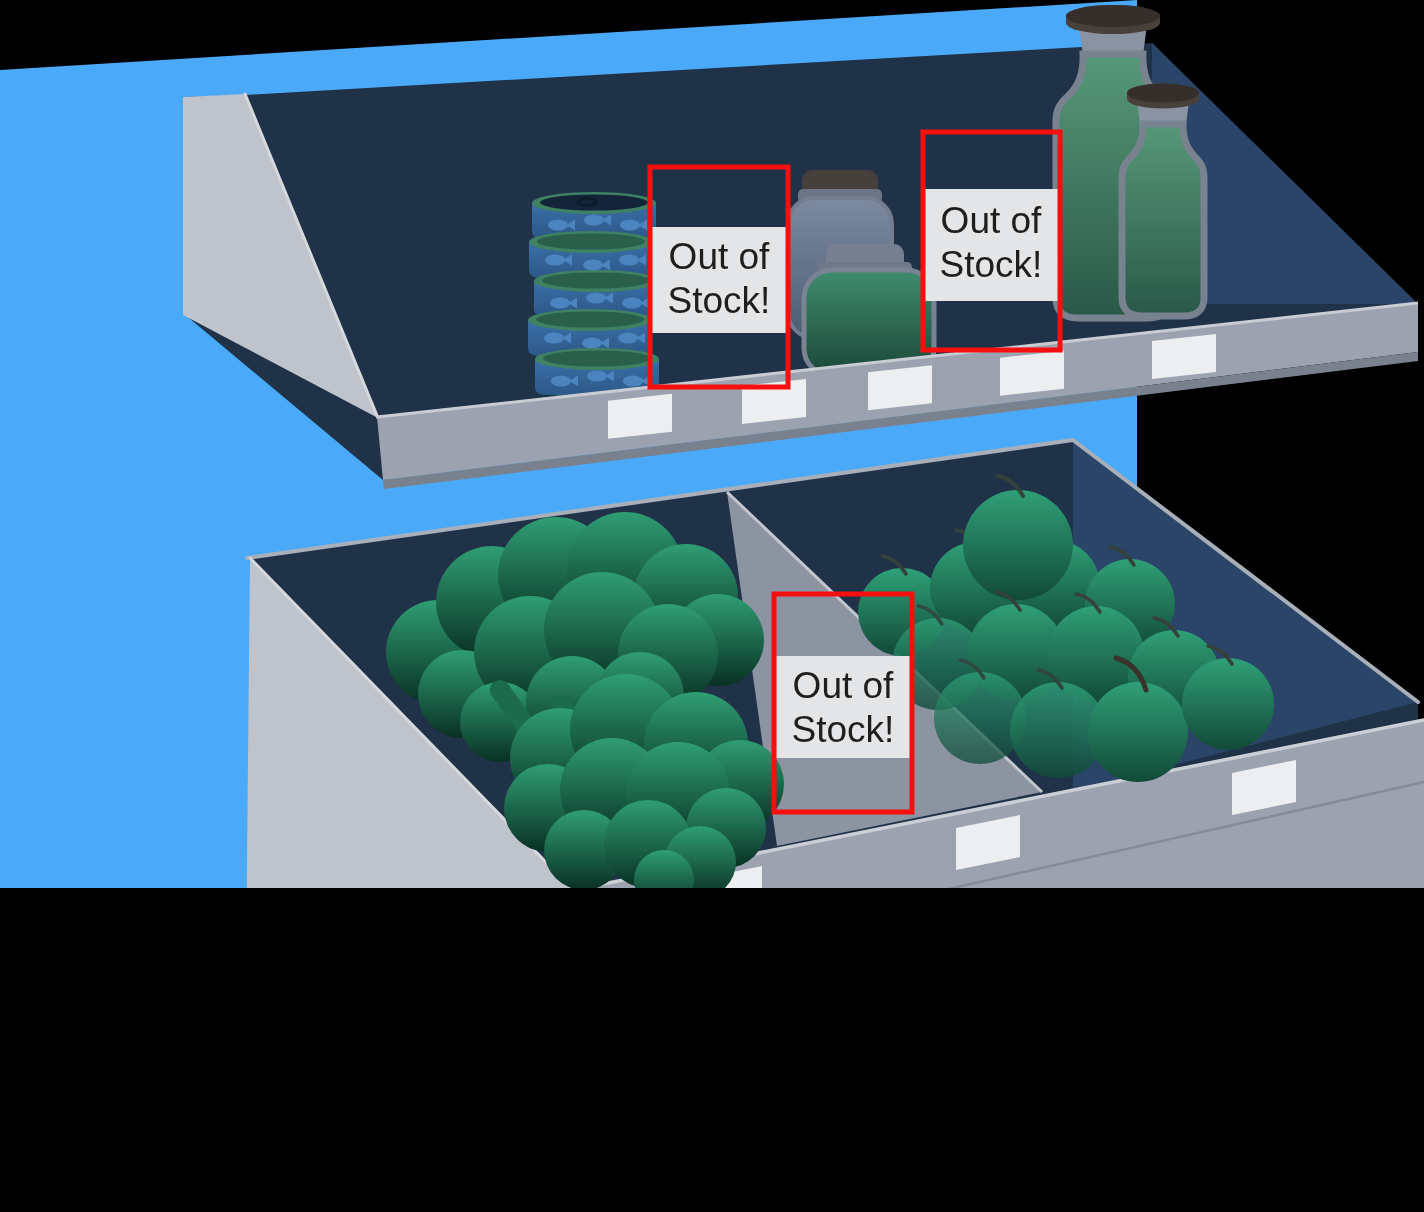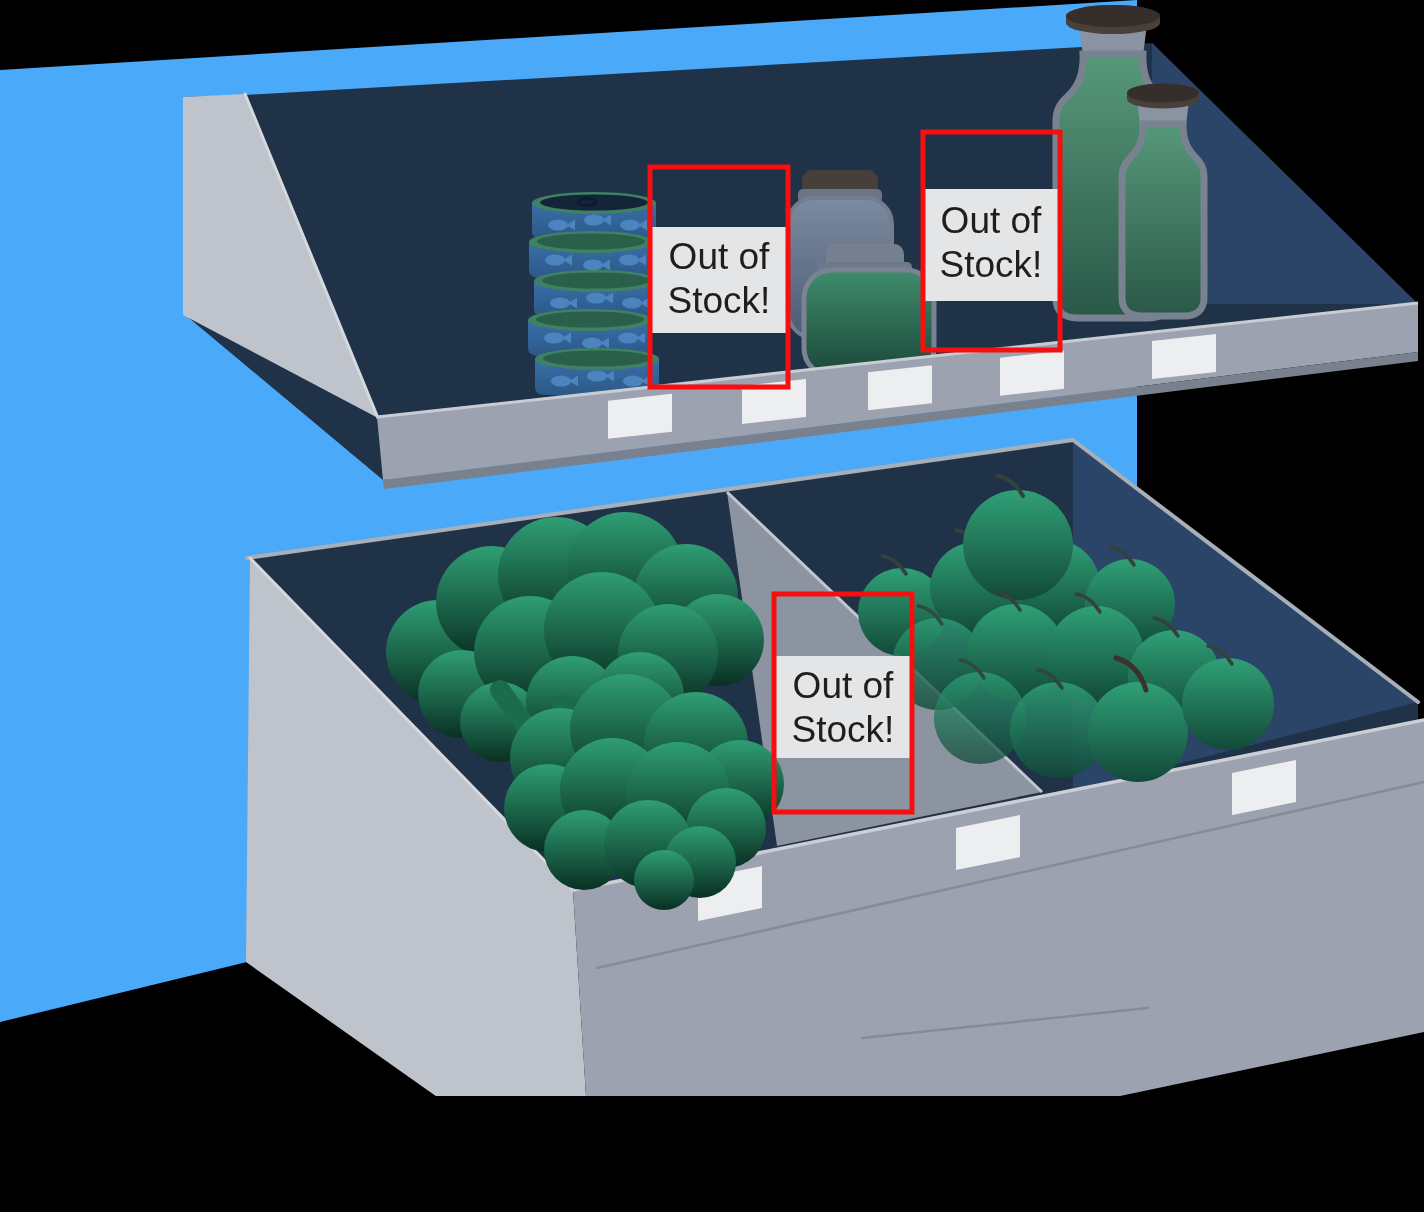--- a/index.html
+++ b/index.html
@@ -1,16 +1,16 @@
 <!DOCTYPE html>
 <html style="--background: #000000; --wall: #4AA9F8; --shelfInterior: #1F3248; --shelfSide: #2B4568; --panelGray: #9CA2AF; --panelLight: #BFC4CC; --dividerGray: #8C94A2; --labelWhite: #EDEEF0; --signBorder: #F50F0F; --signBg: #E4E5E7; --signText: #1E1E1E; --canBlue: #3A6FA9; --canGreen: #3E8163; --bottleGreen: #4F9077; --appleGreen: #2FA077; --broccoliGreen: #2F9E74;"><head>
 <meta charset="utf-8">
 <style>
   html,body{margin:0;padding:0;background:#000;}
-  .stage{width:1424px;height:1096px;position:relative;overflow:hidden;}
+  .stage{width:1424px;height:888px;position:relative;overflow:hidden;}
   svg{display:block;}
   .bg{fill:var(--background,#000000);}
   .wall{fill:var(--wall,#4AA9F8);}
   .navy{fill:var(--shelfInterior,#1F3248);}
   .navy2{fill:var(--shelfSide,#2B4568);}
   .gray{fill:var(--panelGray,#9CA2AF);}
   .grayL{fill:var(--panelLight,#BFC4CC);}
   .divp{fill:var(--dividerGray,#8C94A2);}
   .lbl{fill:var(--labelWhite,#EDEEF0);}
   .rim{stroke:#A9AFB9;stroke-width:4;fill:none;stroke-linecap:round;}

